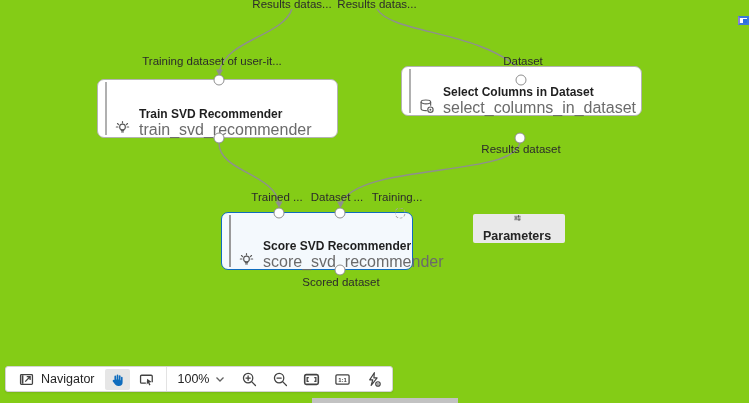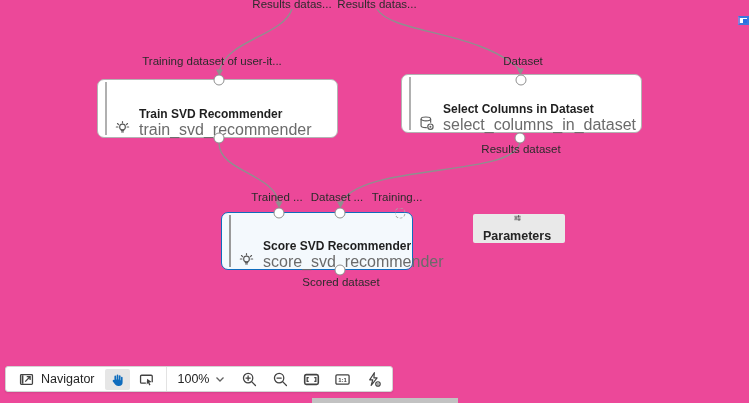--- a/index.html
+++ b/index.html
@@ -1,18 +1,18 @@
 <!DOCTYPE html>
 <html><head>
 <meta charset="utf-8">
 <style>
   html,body{margin:0;padding:0;}
   body{font-family:"Liberation Sans","DejaVu Sans",sans-serif;}
   #canvas{
-    position:relative;width:749px;height:403px;background:#ec4899;
+    position:relative;width:749px;height:403px;background:#84cc16;
     overflow:hidden;
   }
   #edges{position:absolute;left:0;top:0;z-index:1;}
   .node{
     position:absolute;background:#fff;border:1px solid #b3b3b3;border-radius:7px;
     z-index:2;box-sizing:border-box;display:flex;align-items:flex-end;
   }
   .node.selected{border:1.5px solid #0f6cbd;background:#f4f9fd;}
   .grip{position:absolute;left:7px;top:2px;bottom:2px;width:1.5px;background:#b0b0b0;}
   .node .nicon{margin-left:16px;width:17px;height:17px;flex:0 0 auto;}
@@ -90,21 +90,21 @@
     </svg>
     <div class="ntext">
       <div class="ntitle">Train SVD Recommender</div>
       <div class="nsub">train_svd_recommender</div>
     </div>
   </div>
   <div class="port" style="left:219px;top:80px"></div>
   <div class="port" style="left:219px;top:138px"></div>
 
   <div class="elabel" style="left:523px;top:55px">Dataset</div>
-  <div class="node" style="left:401px;top:74px;width:241px;height:59px">
+  <div class="node" style="left:401px;top:66px;width:241px;height:50px">
     <div class="grip"></div>
     <svg class="nicon" viewBox="0 0 16 16">
       <g stroke="#5c5c5c" stroke-width="1.1" fill="none">
         <ellipse cx="7.4" cy="3.7" rx="4.5" ry="1.8"></ellipse>
         <path d="M2.9 3.7 V10.1 c0 1 2 1.8 4.5 1.8 .3 0 .6 0 .9 0"></path>
         <path d="M11.9 3.7 V7.3"></path>
         <circle cx="11.7" cy="11" r="2.5"></circle>
       </g>
       <circle cx="11.7" cy="11" r="0.9" fill="#5c5c5c"></circle>
     </svg>

